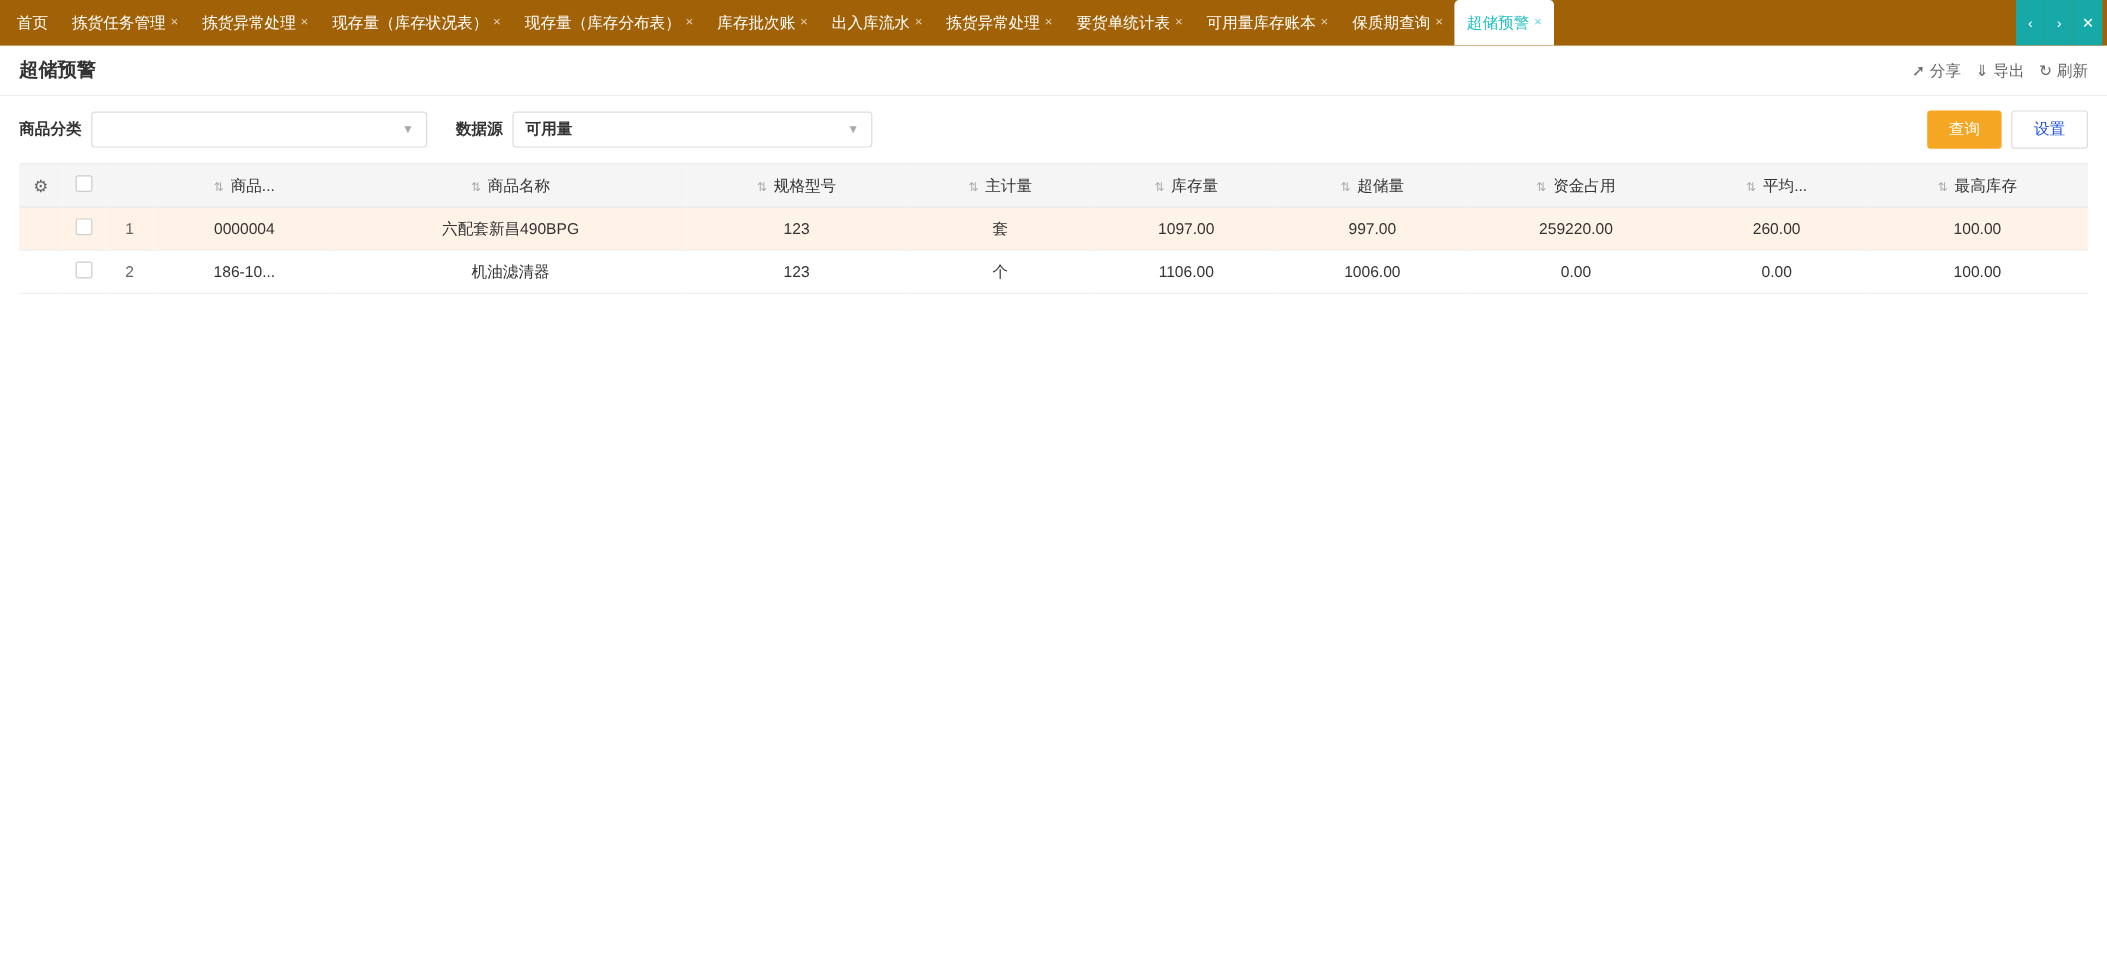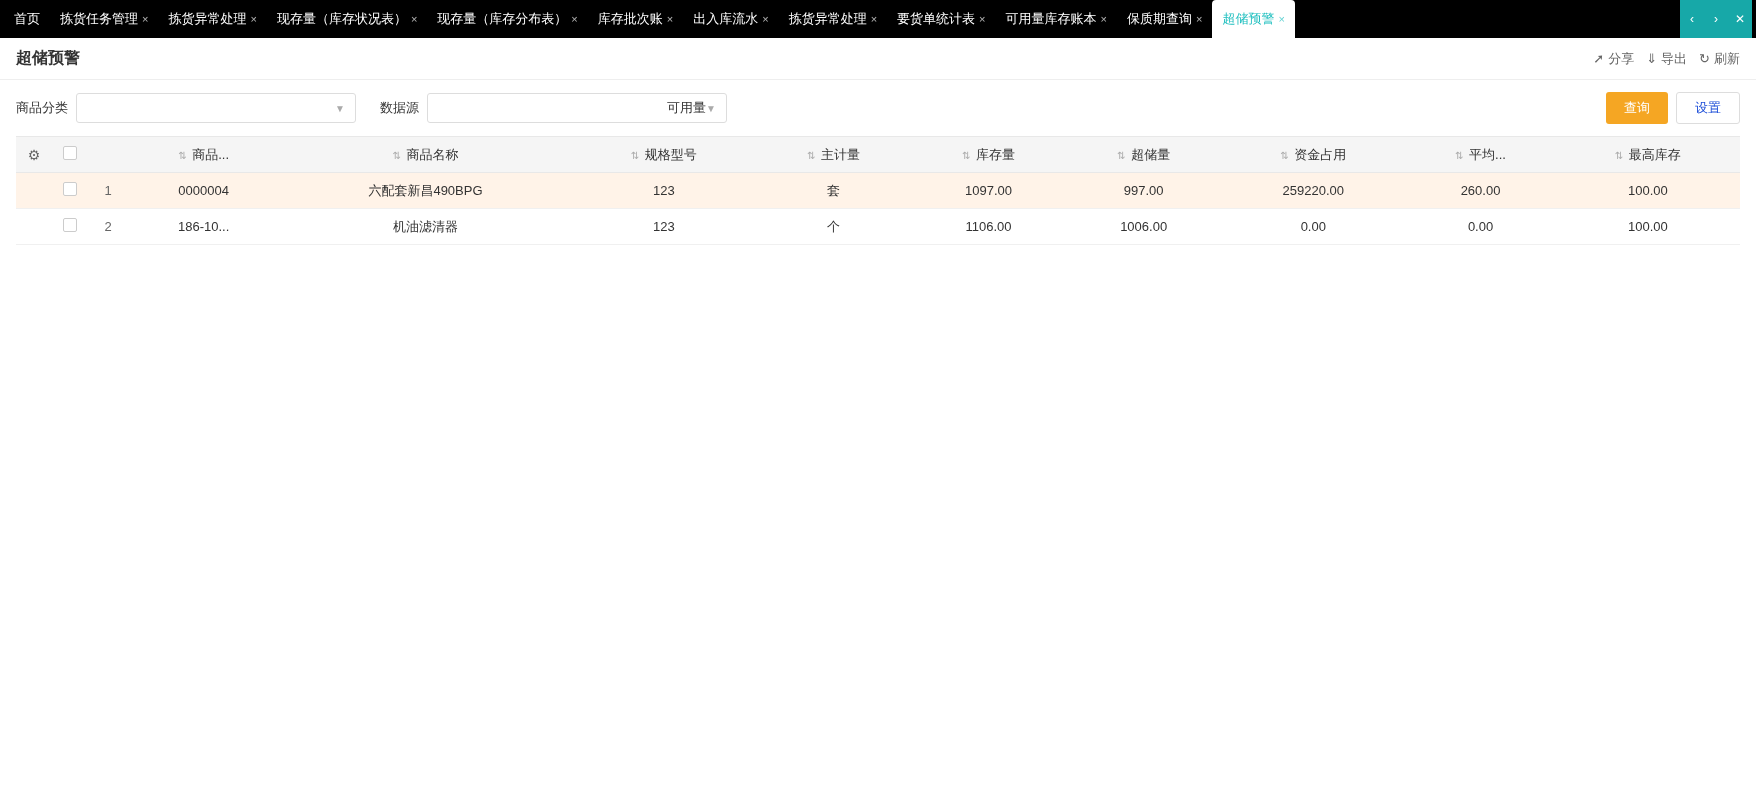--- a/index.html
+++ b/index.html
@@ -2,21 +2,21 @@
 <html><head>
   <meta charset="utf-8">
   <style>
     * { margin: 0; padding: 0; box-sizing: border-box; }
     body { font-family: 'Microsoft YaHei', Arial, sans-serif; font-size: 13px; background: #fff; color: #333; overflow-x: hidden; }
 
     
     .top-nav {
       display: flex;
       align-items: center;
-      background: #000000;
+      background: #a16207;
       height: 38px;
       padding: 0 4px;
       overflow: hidden;
     }
     .top-nav .nav-item {
       display: flex;
       align-items: center;
       padding: 0 10px;
       height: 38px;
       color: #fff;
@@ -83,20 +83,21 @@
     .filter-area {
       display: flex;
       align-items: center;
       padding: 12px 16px;
       gap: 24px;
     }
     .filter-item {
       display: flex;
       align-items: center;
       gap: 8px;
+      font-weight: bold;
     }
     .filter-label {
       color: #333;
       font-size: 13px;
       white-space: nowrap;
     }
     .filter-select {
       display: flex;
       align-items: center;
       border: 1px solid #ddd;
@@ -106,21 +107,20 @@
       background: #fff;
       cursor: pointer;
       justify-content: space-between;
       height: 30px;
     }
     .filter-select-text { color: #999; font-size: 13px; }
     .filter-select-arrow { color: #aaa; font-size: 10px; }
 
     .filter-select-narrow {
       min-width: 300px;
-      justify-content: flex-end;
     }
 
     .filter-buttons {
       margin-left: auto;
       display: flex;
       gap: 8px;
     }
     .btn-query {
       background: #f5a623;
       color: #fff;

